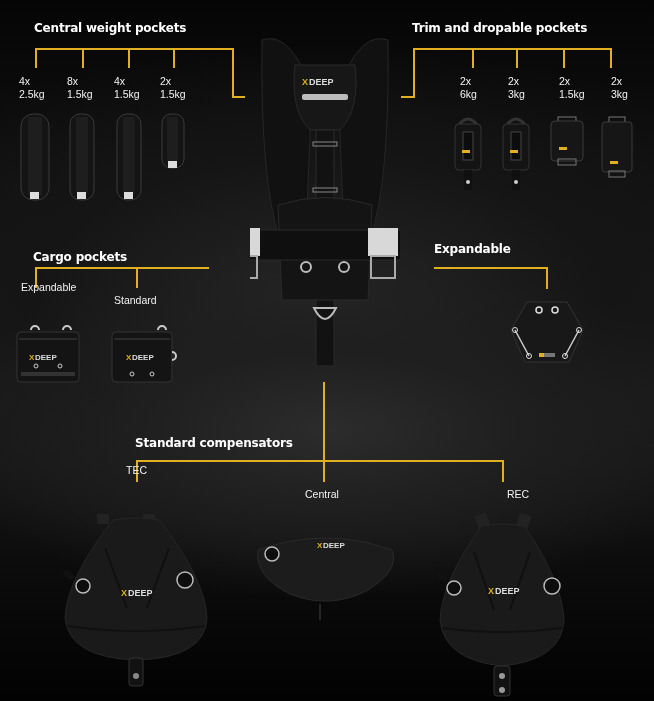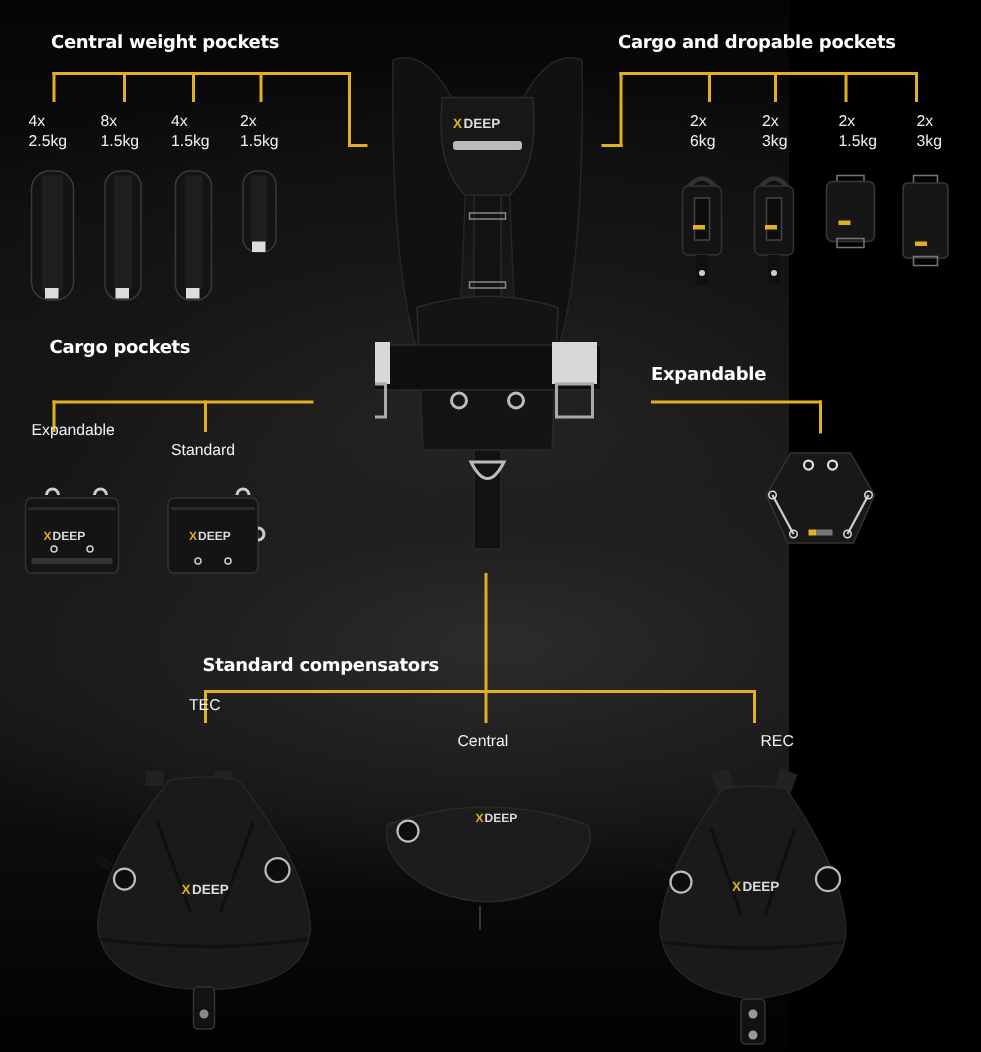--- a/index.html
+++ b/index.html
@@ -3,21 +3,21 @@
 <meta charset="utf-8">
 <style>
   html, body { margin:0; padding:0; }
   body {
     width:654px; height:701px; overflow:hidden; position:relative;
     background:#000;
     font-family:"DejaVu Sans", "Liberation Sans", sans-serif;
     color:#fff;
   }
   #stage {
-    position:absolute; left:0; top:0; width:526px; height:701px;
+    position:absolute; left:0; top:0; width:654px; height:701px;
     background:
       radial-gradient(ellipse 420px 170px at 330px 430px, #2c2c2c 0%, #1f1f1f 45%, rgba(10,10,10,0) 100%),
       radial-gradient(ellipse 520px 260px at 320px 300px, #262626 0%, #151515 55%, rgba(0,0,0,0) 100%),
       linear-gradient(180deg, #050505 0%, #121212 30%, #1e1e1e 55%, #0c0c0c 80%, #020202 100%);
   }
   .heading {
     position:absolute; font-weight:bold; font-size:12px; color:#fff;
     white-space:nowrap; letter-spacing:-0.2px;
   }
   .label {
@@ -29,22 +29,22 @@
   .v { width:2px; }
   .item { position:absolute; }
   svg { display:block; }
 </style>
 </head>
 <body>
 
 <div id="stage">
 
   <div class="heading" style="left:34px;top:21px;">Central weight pockets</div>
-  <div class="heading" style="left:412px;top:21px;">Cargo and dropable pockets</div>
-  <div class="heading" style="left:33px;top:224px;">Cargo pockets</div>
+  <div class="heading" style="left:412px;top:21px;">Trim and dropable pockets</div>
+  <div class="heading" style="left:33px;top:250px;">Cargo pockets</div>
   <div class="heading" style="left:434px;top:242px;">Expandable</div>
   <div class="heading" style="left:135px;top:436px;">Standard compensators</div>
 
   <div class="line h" style="left:35px;top:48px;width:199px;"></div>
   <div class="line v" style="left:35px;top:48px;height:20px;"></div>
   <div class="line v" style="left:82px;top:48px;height:20px;"></div>
   <div class="line v" style="left:128px;top:48px;height:20px;"></div>
   <div class="line v" style="left:173px;top:48px;height:20px;"></div>
   <div class="line v" style="left:232px;top:48px;height:50px;"></div>
   <div class="line h" style="left:232px;top:96px;width:13px;"></div>

